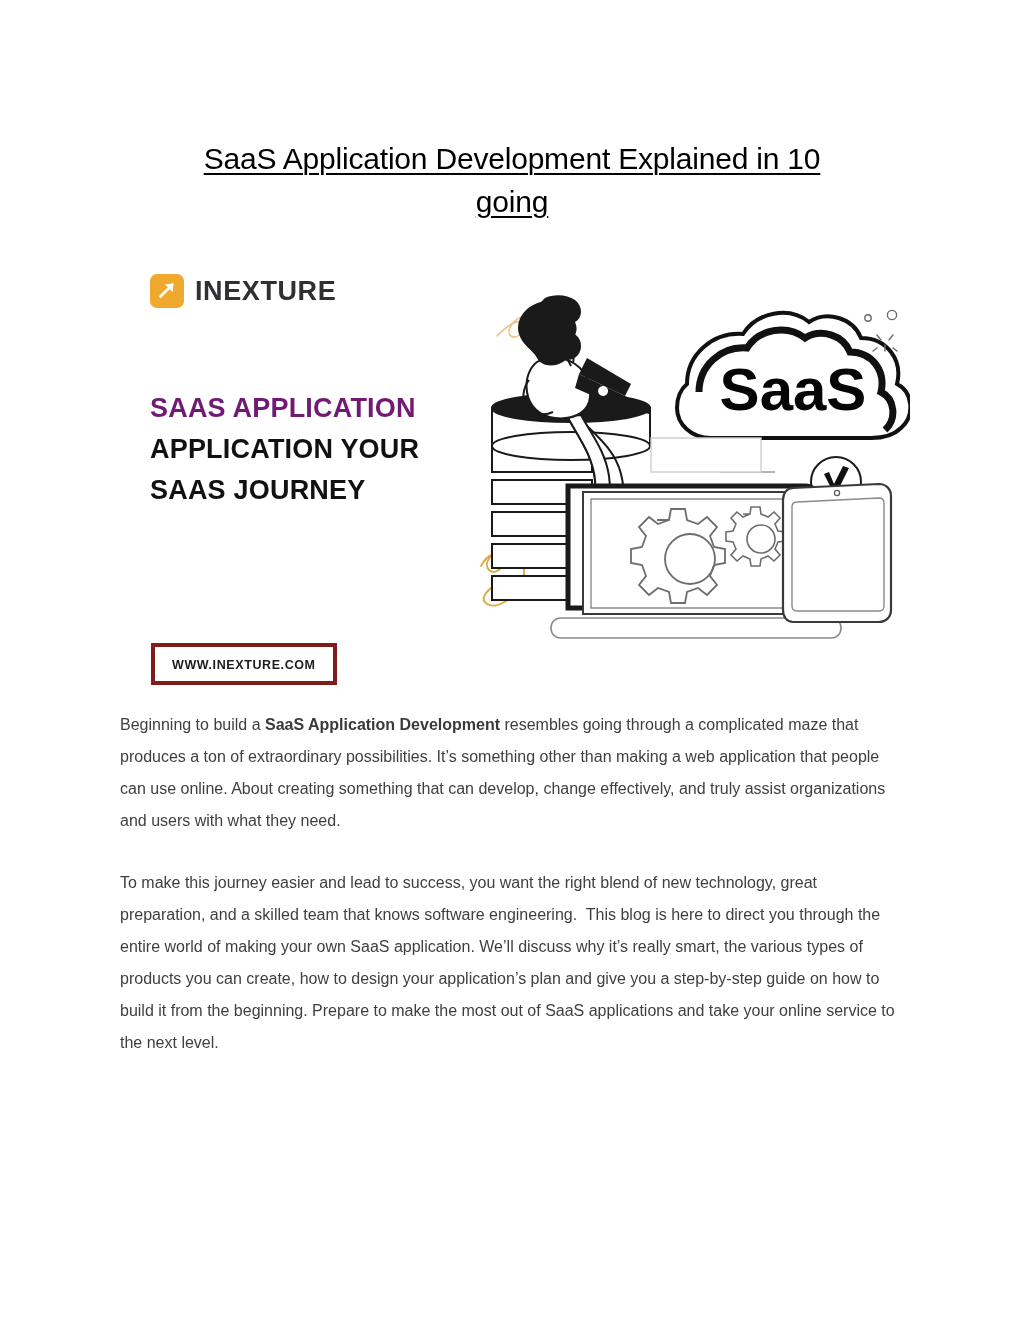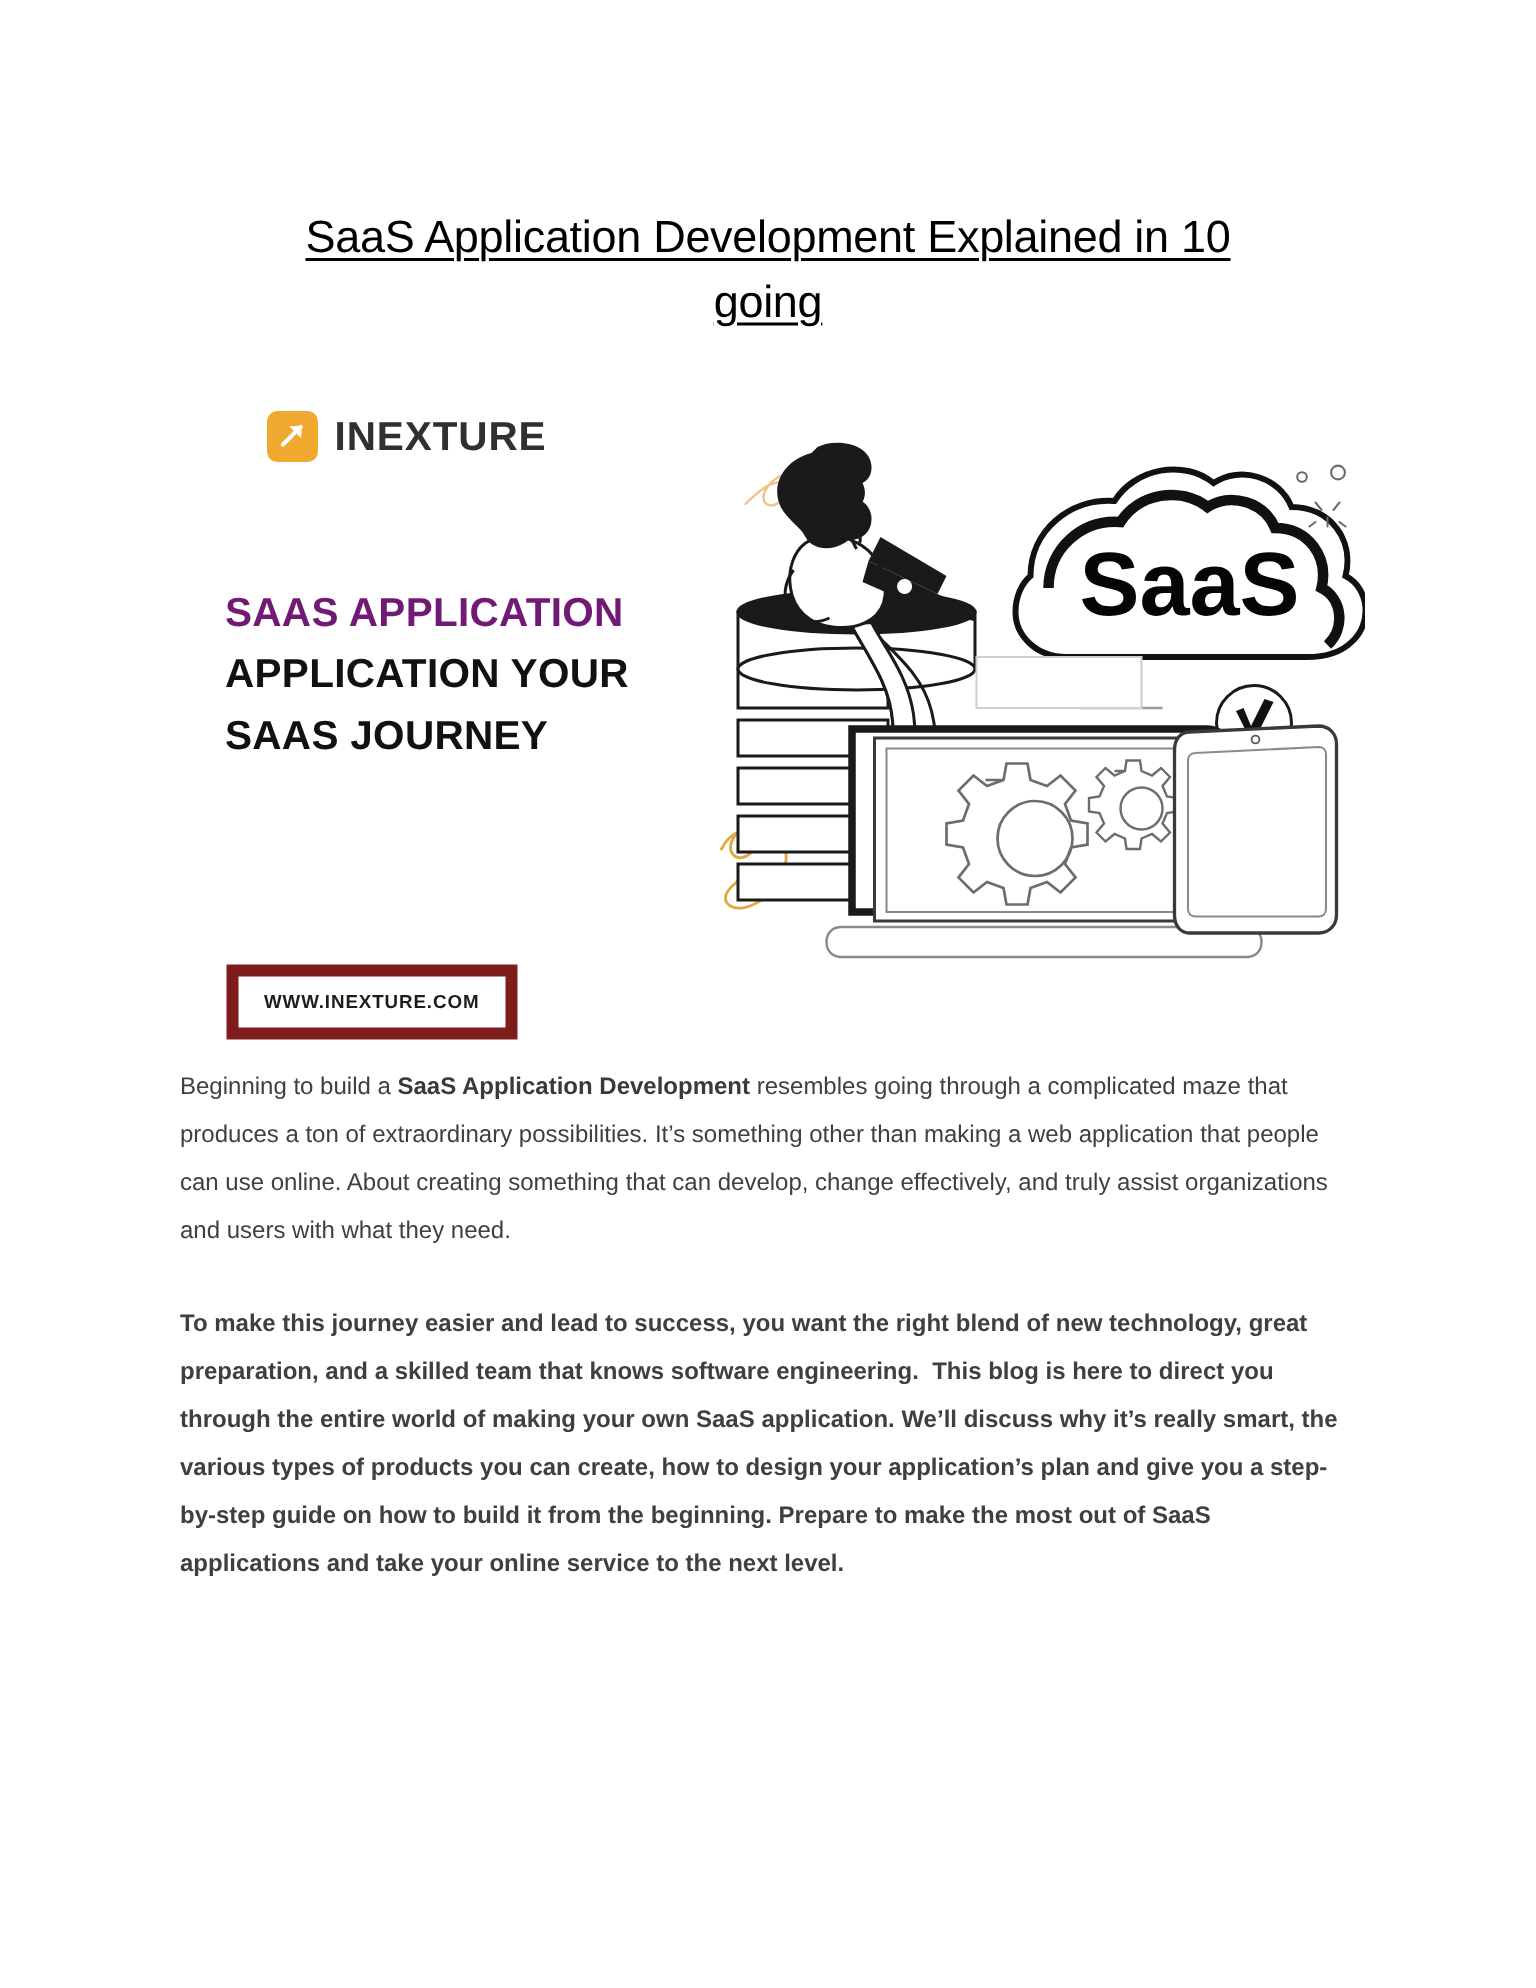--- a/index.html
+++ b/index.html
@@ -55,21 +55,20 @@
   }
 
   
   .logo-wrap {
     position: absolute;
     left: 30px;
     top: 16px;
     display: flex;
     align-items: center;
     gap: 11px;
-    margin-left: 28px;
   }
   .logo-mark {
     width: 34px;
     height: 34px;
     border-radius: 7px;
     background: #f0a92f;
     position: relative;
     flex: 0 0 auto;
   }
   .logo-mark svg { position: absolute; left: 0; top: 0; }
@@ -96,21 +95,21 @@
     letter-spacing: 0.2px;
   }
   .bh-orange { color: #701a75; }
   .bh-black  { color: #111111; }
 
   
   .url-chip {
     position: absolute;
     left: 31px;
     top: 385px;
-    border: 8px solid #7f1d1d;
+    border: 4px solid #7f1d1d;
     background: #ffffff;
     padding: 8px 17px 8px 17px;
     display: inline-block;
   }
   .url-chip span {
     font-family: "Liberation Sans", sans-serif;
     font-size: 12.5px;
     font-weight: 700;
     letter-spacing: 0.6px;
     color: #1d1d1d;
@@ -135,21 +134,21 @@
   }
   .para {
     font-family: "Liberation Sans", sans-serif;
     font-size: 16px;
     line-height: 2.0;
     color: #3f3f3f;
     margin: 0 0 30px 0;
     text-align: left;
     white-space: pre-wrap;
   }
-  .para:last-child { margin-bottom: 16px; font-weight: bold; }
+  .para:last-child { margin-bottom: 16px; }
   .para b { font-weight: 700; color: #3a3a3a; }
 </style>
 </head>
 <body>
 
 <div class="page">
 
   <h1 class="doc-title"><span class="tline">SaaS Application Development Explained in 10</span><br><span class="tline">going</span></h1>
 
   <div class="banner">

